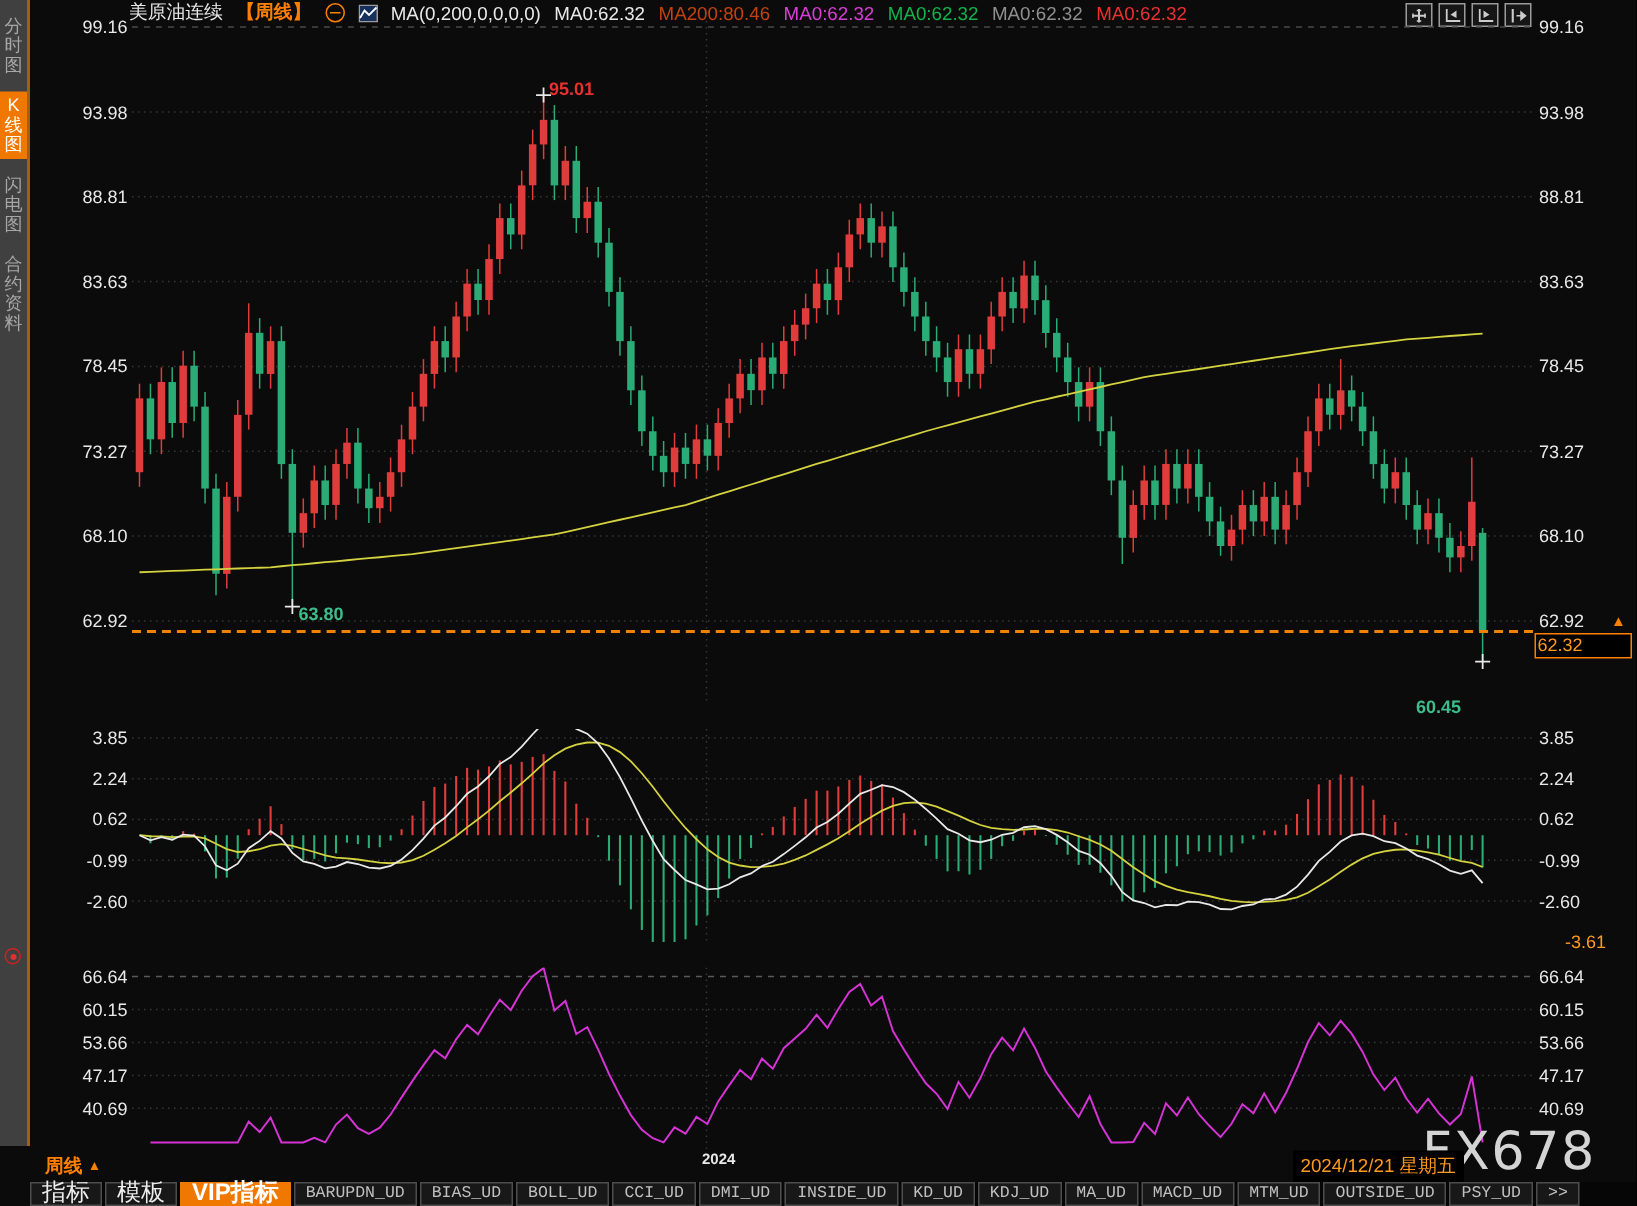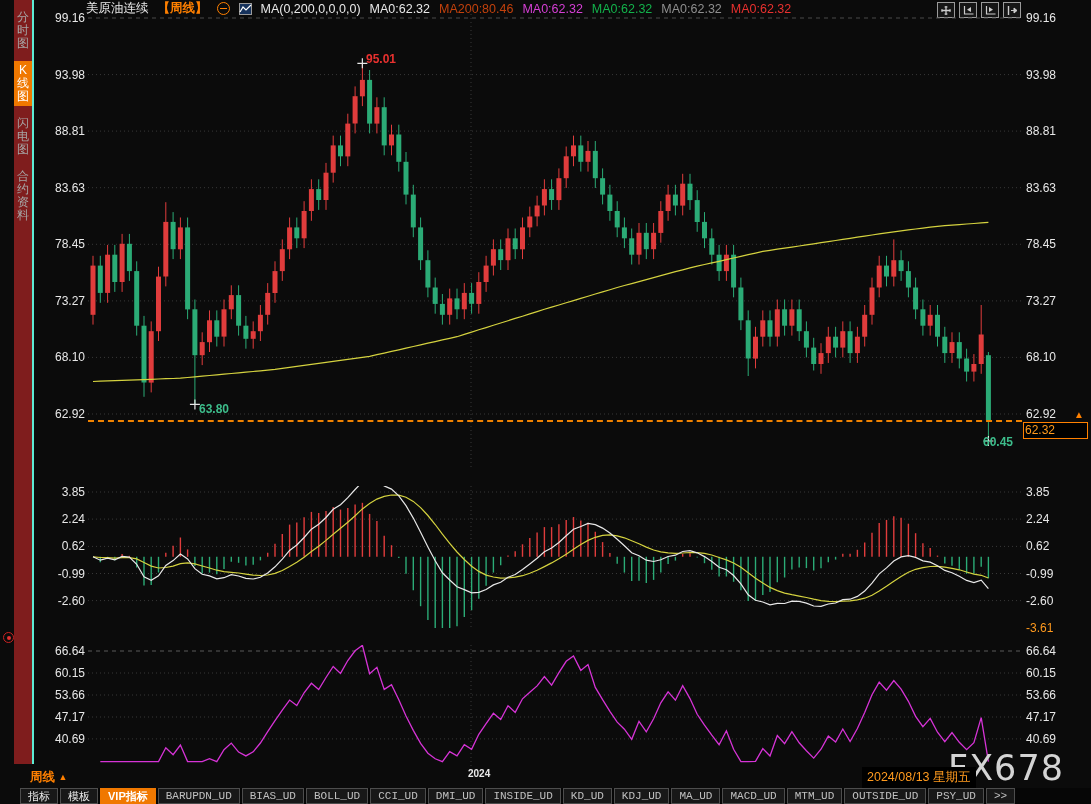--- a/index.html
+++ b/index.html
@@ -1,19 +1,19 @@
 <!DOCTYPE html>
 <html><head>
 <meta charset="utf-8">
 <style>
   html,body{margin:0;padding:0;background:#000;}
   #app{position:relative;width:1091px;height:804px;background:#0b0b0b;overflow:hidden;
        font-family:"Liberation Sans","DejaVu Sans",sans-serif;-webkit-font-smoothing:antialiased;}
   
-  #sidebar{position:absolute;left:14px;top:0;width:18px;height:764px;background:#7f1d1d;border-right:2px solid #5eead4;}
+  #sidebar{position:absolute;left:0;top:0;width:18px;height:764px;background:#404040;border-right:2px solid #a16207;}
   .side-item{width:18px;margin-top:8px;text-align:center;font-size:12px;line-height:13px;
              color:#a6a6a6;word-break:break-all;padding:3px 0;cursor:pointer;}
   .side-item.active{background:#f07800;color:#fff;}
   
   #header{position:absolute;left:86px;top:1px;height:15px;display:flex;align-items:center;gap:9px;
           font-size:12.5px;white-space:nowrap;}
   .hd-sym{color:#e8e8e8;}
   .hd-period{color:#ff8000;font-weight:bold;}
   .circ-icon{width:11px;height:11px;border:1px solid #ff8000;border-radius:50%;position:relative;display:inline-block;}
   .circ-icon:after{content:"";position:absolute;left:2px;right:2px;top:4.5px;border-top:1.5px solid #ff8000;}
@@ -44,21 +44,21 @@
   #period-sel .tri{font-size:9px;vertical-align:1px;}
   #yearlab{position:absolute;left:468px;top:768px;color:#e8e8e8;font-weight:bold;font-size:10px;}
   #watermark{position:absolute;left:948px;top:748px;font-size:35px;color:#d4d4d4;letter-spacing:1px;z-index:5;
              font-family:"DejaVu Sans",sans-serif;}
   #datebox{position:absolute;left:862px;top:767px;background:#000;color:#ff9a1e;font-size:12.5px;
            padding:2px 5px;z-index:6;}
   
   #toolbar{position:absolute;left:20px;top:788px;right:0;height:16px;background:#060606;display:flex;gap:2px;}
   .tab{height:14px;line-height:14px;border:1px solid #4d4d4d;background:#181818;color:#c0c0c0;
        padding:0 7px;font-size:11px;font-family:Liberation Mono, monospace;cursor:pointer;white-space:nowrap;}
-  .tab-cn{font-family:"Liberation Sans","DejaVu Sans",sans-serif;color:#eee;font-size:11px;}
+  .tab-cn{font-family:"Liberation Sans","DejaVu Sans",sans-serif;color:#eee;font-size:16px;}
   .tab.active{background:#f07800;color:#fff;border-color:#f07800;font-weight:bold;}
 </style>
 </head>
 <body>
 
 <div id="app">
 
   <div id="sidebar">
     <div class="side-item">分时图</div>
     <div class="side-item active">K线图</div>
@@ -371,21 +371,21 @@
       <polyline fill="none" stroke="#d4d23f" stroke-width="1.2" points="5.0,371.5 12.3,371.2 19.6,370.9 26.8,370.6 34.1,370.4 41.4,370.1 48.7,369.8 56.0,369.6 63.2,369.3 70.5,369.0 77.8,368.7 85.1,368.5 92.4,368.2 99.6,367.5 106.9,366.8 114.2,366.2 121.5,365.5 128.8,364.8 136.0,364.2 143.3,363.5 150.6,362.8 157.9,362.1 165.2,361.5 172.4,360.8 179.7,360.1 187.0,359.4 194.3,358.4 201.6,357.4 208.8,356.4 216.1,355.4 223.4,354.4 230.7,353.4 238.0,352.4 245.2,351.4 252.5,350.4 259.8,349.4 267.1,348.3 274.4,347.3 281.6,346.3 288.9,344.7 296.2,343.1 303.5,341.4 310.8,339.8 318.0,338.1 325.3,336.5 332.6,334.9 339.9,333.2 347.2,331.6 354.4,329.9 361.7,328.3 369.0,326.7 376.3,324.4 383.6,322.1 390.8,319.8 398.1,317.6 405.4,315.3 412.7,313.0 420.0,310.7 427.2,308.4 434.5,306.2 441.8,303.9 449.1,301.6 456.4,299.3 463.6,297.2 470.9,295.0 478.2,292.8 485.5,290.6 492.8,288.4 500.0,286.2 507.3,284.0 514.6,281.9 521.9,279.7 529.2,277.5 536.4,275.5 543.7,273.6 551.0,271.6 558.3,269.6 565.6,267.6 572.8,265.7 580.1,263.7 587.4,261.7 594.7,259.8 602.0,257.8 609.2,256.2 616.5,254.5 623.8,252.9 631.1,251.3 638.4,249.6 645.6,248.0 652.9,246.3 660.2,244.7 667.5,243.1 674.8,241.4 682.0,240.3 689.3,239.2 696.6,238.1 703.9,237.1 711.2,236.0 718.4,234.9 725.7,233.8 733.0,232.7 740.3,231.6 747.6,230.5 754.8,229.4 762.1,228.3 769.4,227.2 776.7,226.1 784.0,225.0 791.2,223.9 798.5,222.8 805.8,221.8 813.1,220.8 820.4,219.9 827.6,219.0 834.9,218.1 842.2,217.2 849.5,216.3 856.8,215.7 864.0,215.2 871.3,214.6 878.6,214.0 885.9,213.5 893.2,212.9 900.4,212.4"></polyline>
       <path d="M269.36 53.35119999999991H279.36M274.36 48.35119999999991V58.35119999999991" stroke="#e8e8e8" stroke-width="1.2"></path>
       <path d="M101.92 394.41408H111.92M106.92 389.41408V399.41408" stroke="#e8e8e8" stroke-width="1.2"></path>
       <path d="M895.44 431.02288H905.44M900.44 426.02288V436.02288" stroke="#e8e8e8" stroke-width="1.2"></path>
     </svg>
   <div id="lastline"></div>
   <div id="pricebox">62.32</div>
   <div id="uparrow">▲</div>
   <div class="anno anno-red" style="left:366px;top:52px;">95.01</div>
   <div class="anno anno-green" style="left:199px;top:402px;">63.80</div>
-  <div class="anno anno-green" style="left:944px;top:435px;margin-left:39px;">60.45</div>
+  <div class="anno anno-green" style="left:944px;top:464px;">60.45</div>
 
   <svg id="macdSvg" class="chart-svg" style="top:486px;" width="934" height="142">
       <line x1="0" y1="6.0" x2="934" y2="6.0" stroke="#383838" stroke-dasharray="1,3"></line>
       <line x1="0" y1="33.1" x2="934" y2="33.1" stroke="#383838" stroke-dasharray="1,3"></line>
       <line x1="0" y1="60.4" x2="934" y2="60.4" stroke="#383838" stroke-dasharray="1,3"></line>
       <line x1="0" y1="87.5" x2="934" y2="87.5" stroke="#383838" stroke-dasharray="1,3"></line>
       <line x1="0" y1="114.6" x2="934" y2="114.6" stroke="#383838" stroke-dasharray="1,3"></line>
       <line x1="383" y1="0" x2="383" y2="142" stroke="#383838" stroke-dasharray="1,3"></line>
       <line x1="5.0" y1="70.8" x2="5.0" y2="70.8" stroke="#e03c3c" stroke-width="1.4"></line>
       <line x1="12.3" y1="70.8" x2="12.3" y2="76.2" stroke="#2bab76" stroke-width="1.4"></line>
@@ -525,21 +525,21 @@
       <polyline fill="none" stroke="#d633d6" stroke-width="1.3" points="12.3,116.6 19.6,116.6 26.8,116.6 34.1,116.6 41.4,116.6 48.7,116.6 56.0,116.6 63.2,116.6 70.5,116.6 77.8,102.7 85.1,109.7 92.4,100.1 99.6,116.6 106.9,116.6 114.2,116.6 121.5,113.6 128.8,116.6 136.0,104.7 143.3,98.1 150.6,107.1 157.9,110.9 165.2,106.8 172.4,98.0 179.7,86.6 187.0,75.6 194.3,65.1 201.6,55.1 208.8,60.5 216.1,47.8 223.4,38.3 230.7,44.5 238.0,32.5 245.2,21.5 252.5,28.4 259.8,15.5 267.1,5.8 274.4,0.3 281.6,28.7 288.9,22.3 296.2,44.4 303.5,39.7 310.8,54.7 318.0,71.0 325.3,85.4 332.6,98.4 339.9,108.2 347.2,113.8 354.4,116.6 361.7,106.6 369.0,110.8 376.3,99.6 383.6,104.3 390.8,89.3 398.1,78.6 405.4,68.3 412.7,74.5 420.0,60.7 427.2,67.4 434.5,53.8 441.8,47.3 449.1,40.9 456.4,31.5 463.6,40.2 470.9,27.6 478.2,16.3 485.5,11.0 492.8,25.4 500.0,19.5 507.3,42.4 514.6,54.7 521.9,66.3 529.2,77.2 536.4,84.2 543.7,94.3 551.0,76.3 558.3,86.8 565.6,73.7 572.8,57.8 580.1,46.8 587.4,55.2 594.7,40.7 602.0,53.6 609.2,69.3 616.5,80.1 623.8,90.2 631.1,99.7 638.4,85.8 645.6,104.3 652.9,116.6 660.2,116.6 667.5,116.3 674.8,103.6 682.0,111.0 689.3,90.5 696.6,98.6 703.9,86.7 711.2,97.8 718.4,105.7 725.7,113.1 733.0,104.2 740.3,91.1 747.6,97.1 754.8,84.0 762.1,96.5 769.4,83.5 776.7,67.5 784.0,49.7 791.2,37.1 798.5,45.2 805.8,35.6 813.1,44.1 820.4,56.3 827.6,71.4 834.9,81.7 842.2,73.4 849.5,87.2 856.8,96.7 864.0,87.5 871.3,97.3 878.6,104.7 885.9,97.6 893.2,72.6 900.4,116.6"></polyline>
     </svg>
 
   <div id="record"></div>
 
   <div id="period-sel">
     <span>周线</span> <span class="tri">▲</span>
   </div>
   <div id="yearlab">2024</div>
   <div id="watermark">FX678</div>
-  <div id="datebox">2024/08/13 星期五</div>
+  <div id="datebox">2024/12/21 星期五</div>
 
   <div id="toolbar">
     <div class="tab tab-cn">指标</div>
     <div class="tab tab-cn">模板</div>
     <div class="tab tab-cn active">VIP指标</div>
     <div class="tab">BARUPDN_UD</div>
     <div class="tab">BIAS_UD</div>
     <div class="tab">BOLL_UD</div>
     <div class="tab">CCI_UD</div>
     <div class="tab">DMI_UD</div>
@@ -573,21 +573,21 @@
     <div class="ax axl" style="top: 484px;">3.85</div>
     <div class="ax axr" style="top: 484px;">3.85</div>
     <div class="ax axl" style="top: 511px;">2.24</div>
     <div class="ax axr" style="top: 511px;">2.24</div>
     <div class="ax axl" style="top: 538px;">0.62</div>
     <div class="ax axr" style="top: 538px;">0.62</div>
     <div class="ax axl" style="top: 566px;">-0.99</div>
     <div class="ax axr" style="top: 566px;">-0.99</div>
     <div class="ax axl" style="top: 593px;">-2.60</div>
     <div class="ax axr" style="top: 593px;">-2.60</div>
-    <div class="ax axr ax-orange" style="top: 620px;">-3.61</div>
+    <div class="ax axr ax-orange" style="top: 620px; text-align: center;">-3.61</div>
     <div class="ax axl" style="top: 643px;">66.64</div>
     <div class="ax axr" style="top: 643px;">66.64</div>
     <div class="ax axl" style="top: 665px;">60.15</div>
     <div class="ax axr" style="top: 665px;">60.15</div>
     <div class="ax axl" style="top: 687px;">53.66</div>
     <div class="ax axr" style="top: 687px;">53.66</div>
     <div class="ax axl" style="top: 709px;">47.17</div>
     <div class="ax axr" style="top: 709px;">47.17</div>
     <div class="ax axl" style="top: 731px;">40.69</div>
     <div class="ax axr" style="top: 731px;">40.69</div>

